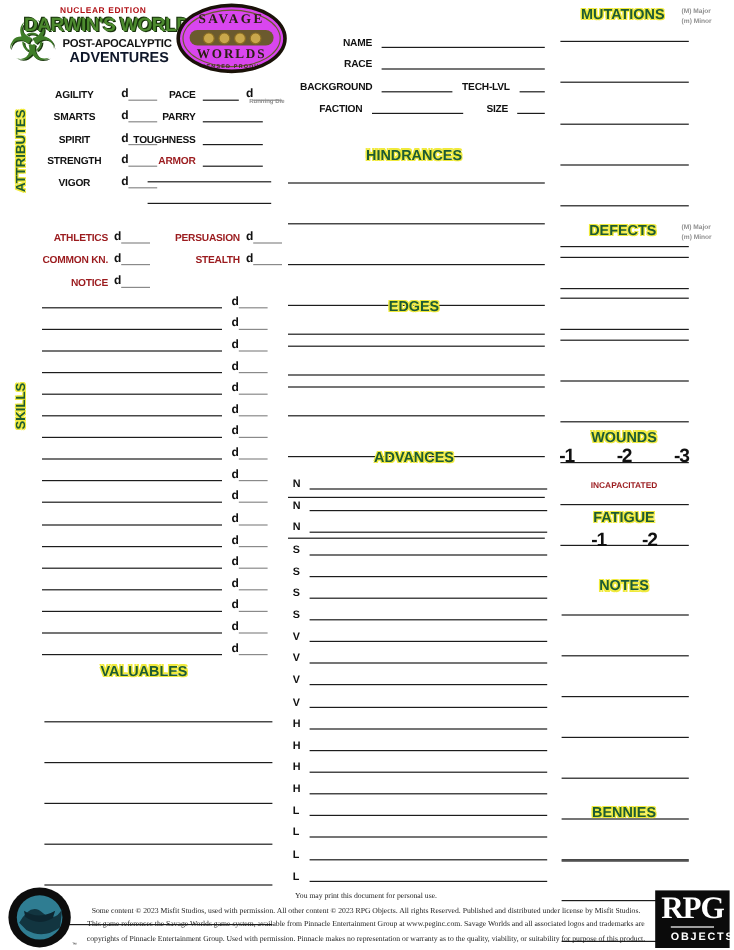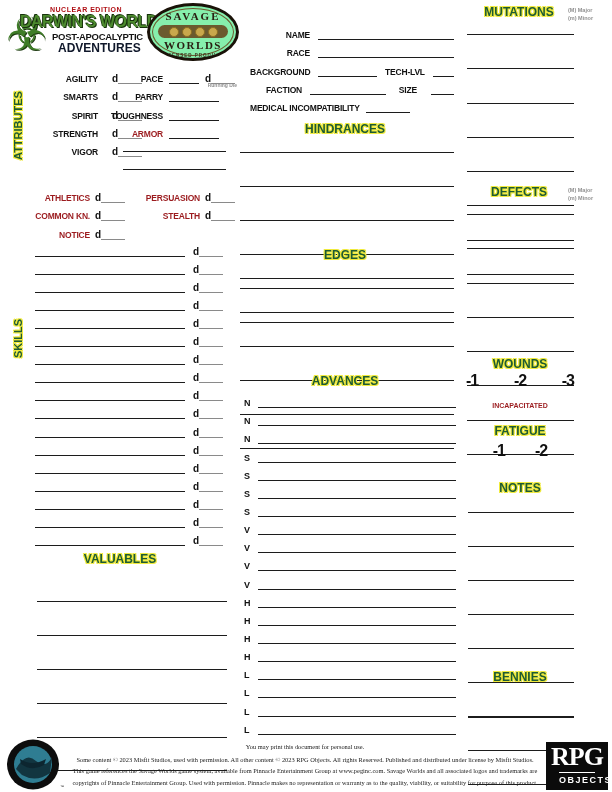--- a/index.html
+++ b/index.html
@@ -26,32 +26,32 @@
 
   
   .dw-logo { position:absolute; left:6px; top:3px; width:140px; height:60px; }
   .biohazard-icon { position:absolute; left:0px; top:8px; font-size:46px; line-height:1; color:#3f7d28; text-shadow:1px 1px 0 #1d3a10; }
   .dw-edition { position:absolute; left:44px; top:3px; font-size:7px; font-weight:bold; color:#b01116; letter-spacing:0.5px; }
   .dw-title { position:absolute; left:14px; top:10px; font-size:16px; font-weight:bold; color:#4c8a2e; letter-spacing:-0.5px; text-shadow:1px 1px 0 #17320c, -1px -1px 0 #17320c; white-space:nowrap; }
   .dw-sub1 { position:absolute; left:46px; top:28px; font-size:9.5px; font-weight:bold; color:#141414; letter-spacing:-0.3px; }
   .dw-sub2 { position:absolute; left:52px; top:38px; font-size:12px; font-weight:bold; color:#0f172a; letter-spacing:0px; }
 
   
-  .sw-badge { position:absolute; left:147px; top:3px; width:92px; height:58px; background:#86efac; border:3px solid #1a1208; border-radius:50%; overflow:hidden;text-decoration:underline; }
+  .sw-badge { position:absolute; left:147px; top:3px; width:92px; height:58px; background:#d946ef; border:3px solid #1a1208; border-radius:50%; overflow:hidden;text-decoration:underline; }
   .sw-inner { position:absolute; left:2px; top:2px; right:2px; bottom:2px; border:1px solid #6b5a2e; border-radius:50%; }
   .sw-line1 { position:absolute; top:4px; width:100%; text-align:center; font-family:"Liberation Serif", serif; font-weight:bold; font-size:11px; letter-spacing:2px; color:#2a2012; }
   .sw-coins { position:absolute; top:19px; left:8px; right:8px; height:13px; background:#6b5a2e; border-radius:7px; display:flex; align-items:center; justify-content:center; gap:3px; }
   .sw-coin { width:10px; height:10px; border-radius:50%; background:#c9a84c; border:1px solid #8a6d22; }
   .sw-line2 { position:absolute; top:33px; width:100%; text-align:center; font-family:"Liberation Serif", serif; font-weight:bold; font-size:11px; letter-spacing:1.5px; color:#2a2012; }
   .sw-line3 { position:absolute; top:47px; width:100%; text-align:center; font-size:4.5px; letter-spacing:1px; color:#3a2d1a; font-weight:bold; }
 
   
   .attr-rows { position:absolute; left:26px; top:66px; }
   .arow { display:flex; align-items:flex-end; height:18.2px; }
-  .albl { display:inline-block; width:72px; text-align:right; margin-right:14px; }
+  .albl { display:inline-block; width:72px; text-align:center; margin-right:3px; }
   .drv-rows { position:absolute; left:95px; top:66px; }
   .drow { display:flex; align-items:flex-end; height:18.2px; position:relative; }
   .dlbl { display:inline-block; width:68px; text-align:right; margin-right:6px; }
   .dline { display:inline-block; width:50px; border-bottom:1.6px solid #1c1c1c; height:10px; }
   .dline-short { width:30px; }
   .running-die { position:absolute; right:-2px; top:16px; font-size:5px; color:#909090; font-weight:bold; }
   .extra-ln { position:absolute; left:123px; width:103px; height:0; border-bottom:1.6px solid #1c1c1c; }
 
   
   .core-skills { position:absolute; left:20px; top:185px; display:grid; grid-template-columns:110px 110px; }
@@ -357,26 +357,22 @@
     </div>
     <div class="frow">
       <span class="lbl flbl" style="width:60px;">BACKGROUND</span>
       <span class="fixed-line" style="width:72px;"></span>
       <span class="lbl flbl" style="width:52px; margin-left:6px;">TECH-LVL</span>
       <span class="fixed-line" style="width:26px;"></span>
     </div>
     <div class="frow">
       <span class="lbl flbl" style="width:60px;">FACTION</span>
       <span class="fixed-line" style="width:88px;"></span>
-      <span class="lbl flbl" style="width:36px; margin-left:6px;text-align:center;">SIZE</span>
+      <span class="lbl flbl" style="width:36px; margin-left:6px;">SIZE</span>
       <span class="fixed-line" style="width:26px;"></span>
-    </div>
-    <div class="frow">
-      <span class="lbl flbl" style="width:112px; text-align:left; margin-right:4px;">MEDICAL INCOMPATIBILITY</span>
-      <span class="fixed-line" style="width:44px;"></span>
     </div>
   </div>
 
   <div class="hdr hind-title">HINDRANCES</div>
   <div class="hind-rows">
 
   <div class="hrow">
         <div></div>
       </div>
       <div class="hrow">

